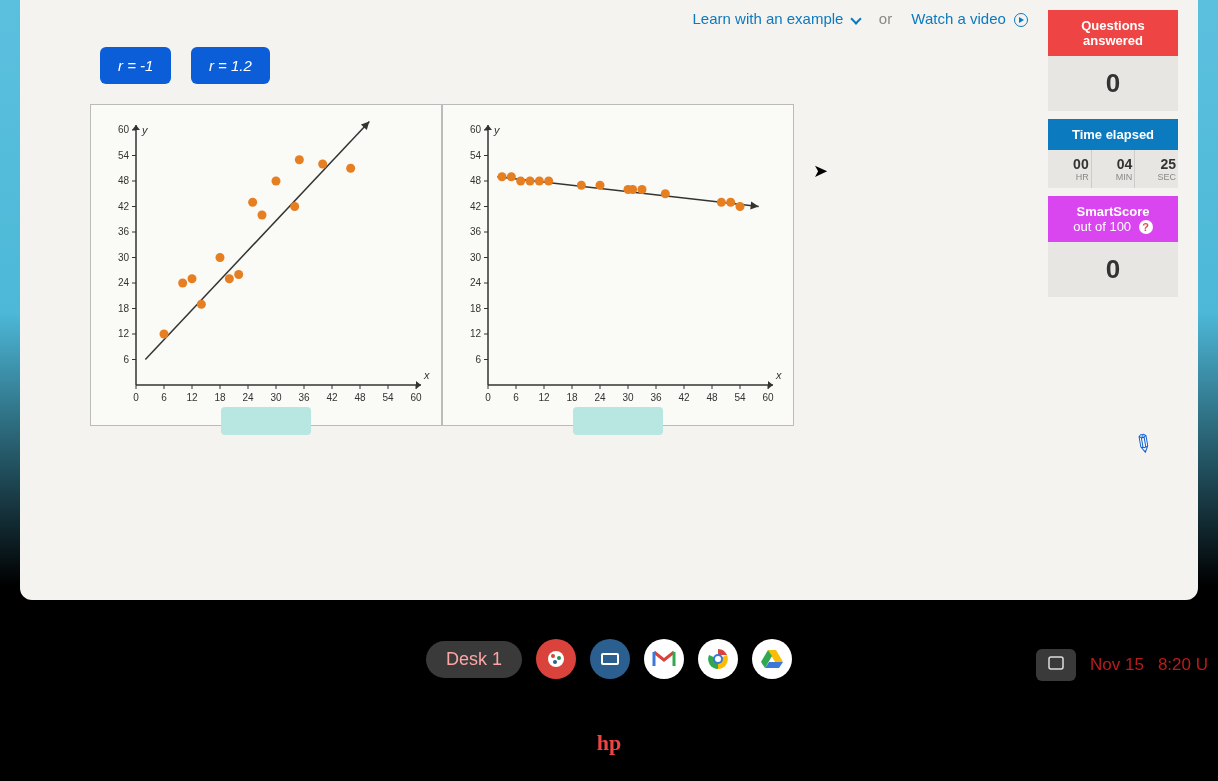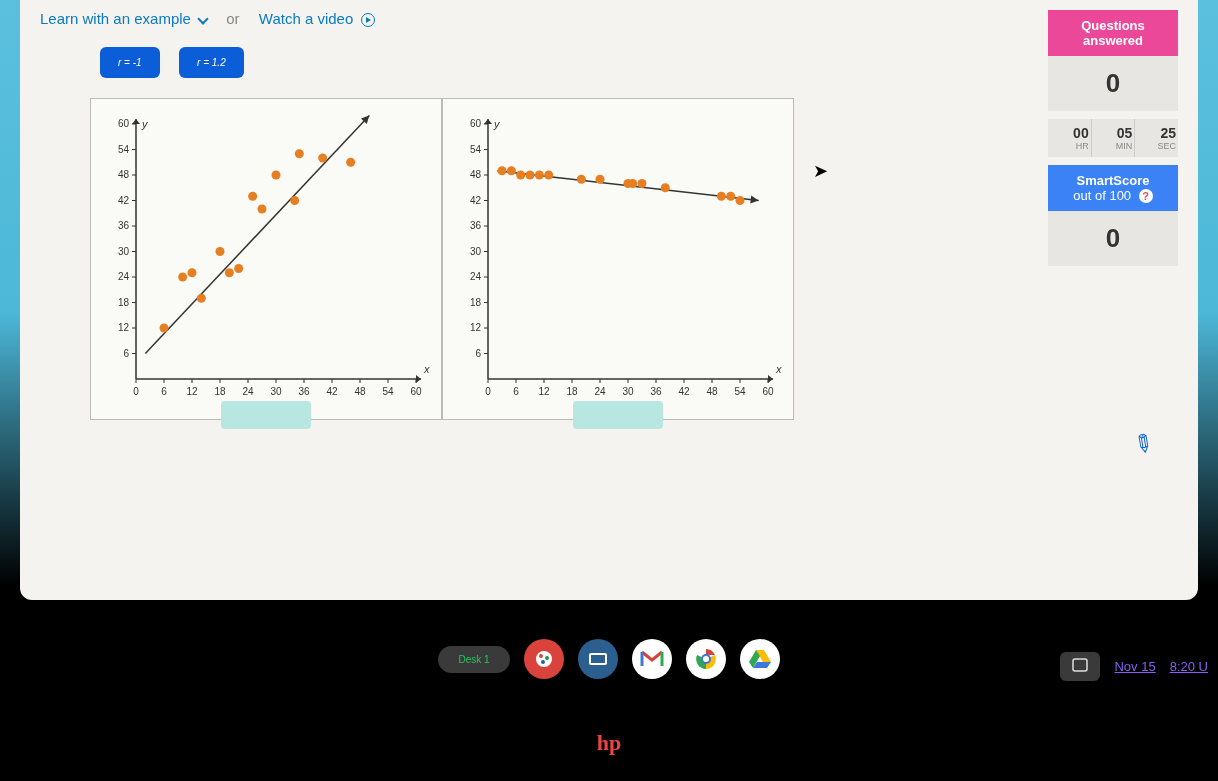--- a/index.html
+++ b/index.html
@@ -18,21 +18,21 @@
     height: 600px;
     position: relative;
     padding: 10px 20px 20px 20px;
     display: flex;
   }
   .main-content {
     flex: 1;
     padding-right: 20px;
   }
   .top-links {
-    text-align: left;
+    text-align: right;
     margin-bottom: 20px;
     font-size: 15px;
   }
   .link-blue { color: #0b7abf; cursor: pointer; }
   .link-sep { color: #888; margin: 0 15px; }
   .play-icon {
     display: inline-block;
     width: 14px;
     height: 14px;
     border: 1.5px solid #0b7abf;
@@ -68,21 +68,21 @@
   .chips-row {
     margin-left: 60px;
     margin-bottom: 20px;
   }
   .chip {
     display: inline-block;
     background: #0b5ed7;
     color: #fff;
     padding: 10px 18px;
     border-radius: 6px;
-    font-size: 10px;
+    font-size: 15px;
     font-style: italic;
     margin-right: 15px;
     cursor: grab;
   }
   .plots-row {
     display: flex;
     gap: 0;
     margin-left: 50px;
   }
   .plot-container {
@@ -101,23 +101,23 @@
     height: 28px;
     background: #b8e6e0;
     border-radius: 4px;
   }
   
   .sidebar {
     width: 130px;
     font-size: 13px;
   }
   .side-box { margin-bottom: 8px; text-align: center; }
-  .side-head-green { background: #ec4899; color: #fff; padding: 8px 16px; font-weight: bold; }
+  .side-head-green { background: #ef4444; color: #fff; padding: 8px 16px; font-weight: bold; }
   .side-head-blue { background: #0b7abf; color: #fff; padding: 8px 4px; font-weight: bold; }
-  .side-head-red { background: #3b82f6; color: #fff; padding: 8px 4px; font-weight: bold; }
+  .side-head-red { background: #d946ef; color: #fff; padding: 8px 4px; font-weight: bold; }
   .side-val-big { background: #e8e6e2; padding: 12px 4px; font-size: 26px; font-weight: bold; color: #333; }
   .time-row { display: flex; background: #e8e6e2; text-align: right; }
   .time-cell { flex: 1; padding: 6px 2px; border-right: 1px solid #ccc; }
   .time-cell:last-child { border-right: none; }
   .time-num { font-size: 14px; font-weight: bold; color: #333; }
   .time-lbl { font-size: 9px; color: #888; }
   .help-q {
     display: inline-block;
     width: 14px; height: 14px;
     background: #fff;
@@ -142,48 +142,47 @@
     bottom: 95px;
     left: 0; right: 0;
     height: 54px;
     display: flex;
     align-items: center;
     justify-content: center;
     gap: 14px;
   }
   .task-pill {
     background: #3a3a3a;
-    color: #22c55e;
+    color: #fca5a5;
     padding: 8px 20px;
     border-radius: 20px;
-    font-size: 10px;
+    font-size: 18px;
   }
   .task-icon {
     width: 40px; height: 40px;
     border-radius: 50%;
     display: flex;
     align-items: center;
     justify-content: center;
     font-weight: bold;
     font-size: 18px;
     cursor: pointer;
   }
   .ic-red { background: #d9433b; color: #fff; }
   .ic-blue { background: #2b5f8f; color: #fff; }
   .ic-white { background: #fff; }
   .tray {
     position: absolute;
     right: 10px;
     bottom: 100px;
-    color: #8b5cf6;
-    font-size: 13px;
+    color: #b91c1c;
+    font-size: 17px;
     display: flex;
     align-items: center;
     gap: 14px;
-    text-decoration: underline;
   }
   .tray-box {
     background: #3a3a3a;
     padding: 6px 12px;
     border-radius: 6px;
   }
   .hp-logo {
     position: absolute;
     bottom: 25px;
     left: 50%;
@@ -366,27 +365,28 @@
       </div>
     </div>
   </div>
 
   <div class="sidebar">
     <div class="side-box">
       <div class="side-head-green">Questions answered</div>
       <div class="side-val-big">0</div>
     </div>
     <div class="side-box">
+      <div class="side-head-blue">Time elapsed</div>
       <div class="time-row">
         <div class="time-cell">
           <div class="time-num">00</div>
           <div class="time-lbl">HR</div>
         </div>
         <div class="time-cell">
-          <div class="time-num">05</div>
+          <div class="time-num">04</div>
           <div class="time-lbl">MIN</div>
         </div>
         <div class="time-cell">
           <div class="time-num">25</div>
           <div class="time-lbl">SEC</div>
         </div>
       </div>
     </div>
     <div class="side-box">
       <div class="side-head-red">

